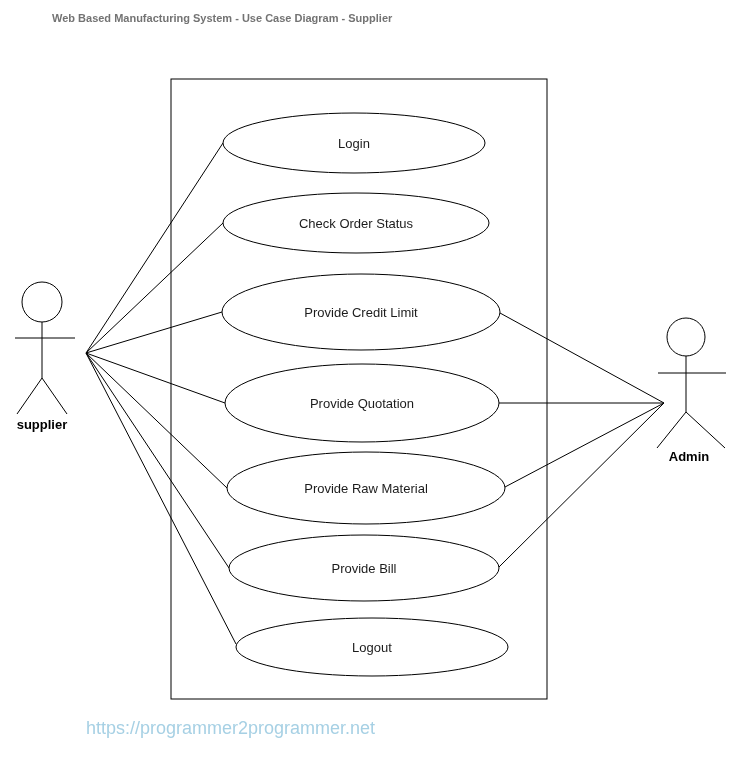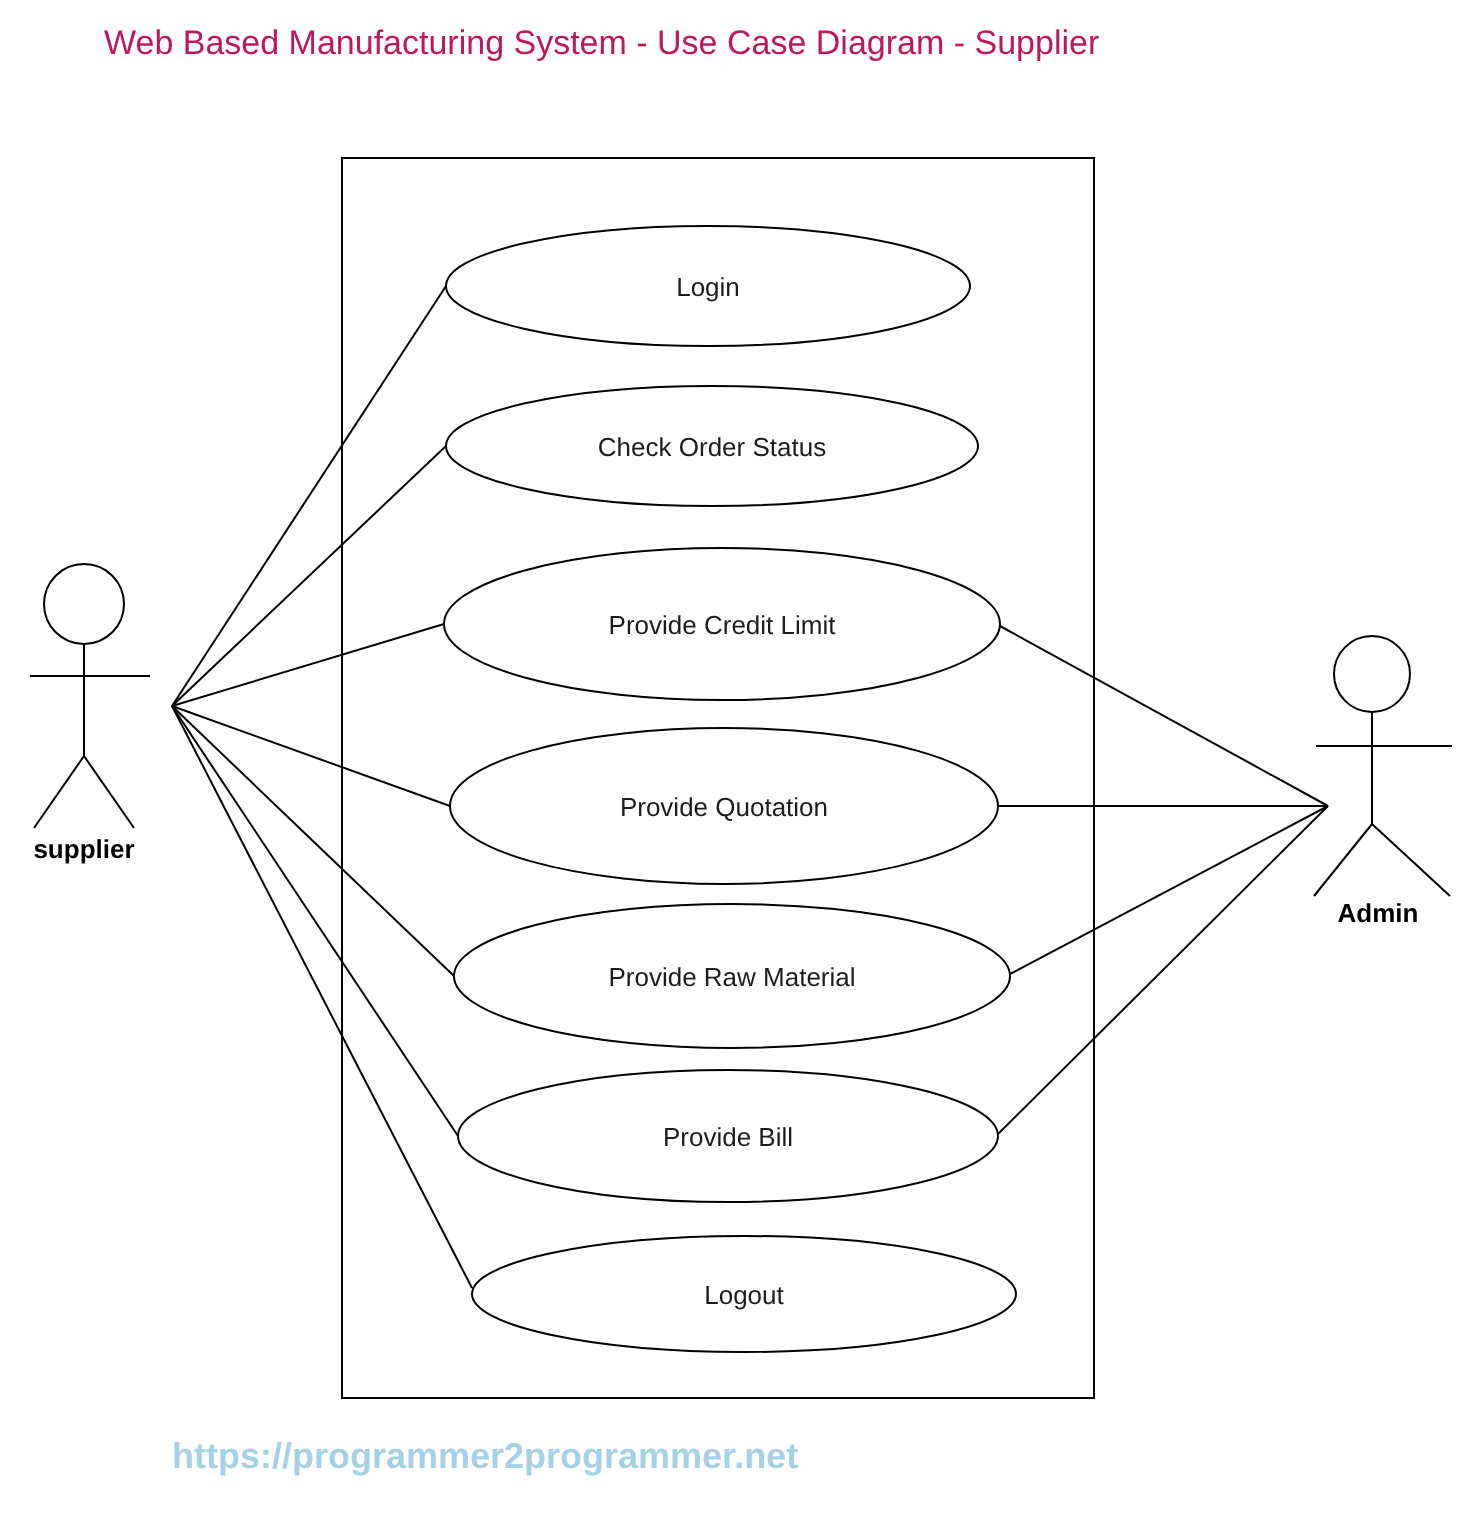--- a/index.html
+++ b/index.html
@@ -2,25 +2,25 @@
 <html><head>
 <meta charset="utf-8">
 <style>
   html,body { margin:0; padding:0; background:#ffffff; }
   .canvas {
     position:relative; width:740px; height:758px; background:#ffffff;
     font-family:"Liberation Sans", sans-serif; overflow:hidden;
   }
   .title {
     position:absolute; left:52px; top:12px;
-    font-size:17px; font-weight:normal; color:#be185d; white-space:nowrap;
+    font-size:11px; font-weight:bold; color:#737373; white-space:nowrap;
   }
   .footer-url {
     position:absolute; left:86px; top:718px;
-    font-size:18px; font-weight:bold; color:#a6d0e4; white-space:nowrap;
+    font-size:18px; font-weight:normal; color:#a6d0e4; white-space:nowrap;
   }
   svg.diagram { position:absolute; left:0; top:0; }
   .shape { fill:none; stroke:#000000; stroke-width:1; }
   .uc-ellipse { fill:#ffffff; stroke:#000000; stroke-width:1; }
   .assoc { stroke:#000000; stroke-width:1; }
   .uc-label {
     font-family:"Liberation Sans", sans-serif; font-size:13px; fill:#1c1c1c;
     text-anchor:middle;
   }
   .actor-label {

